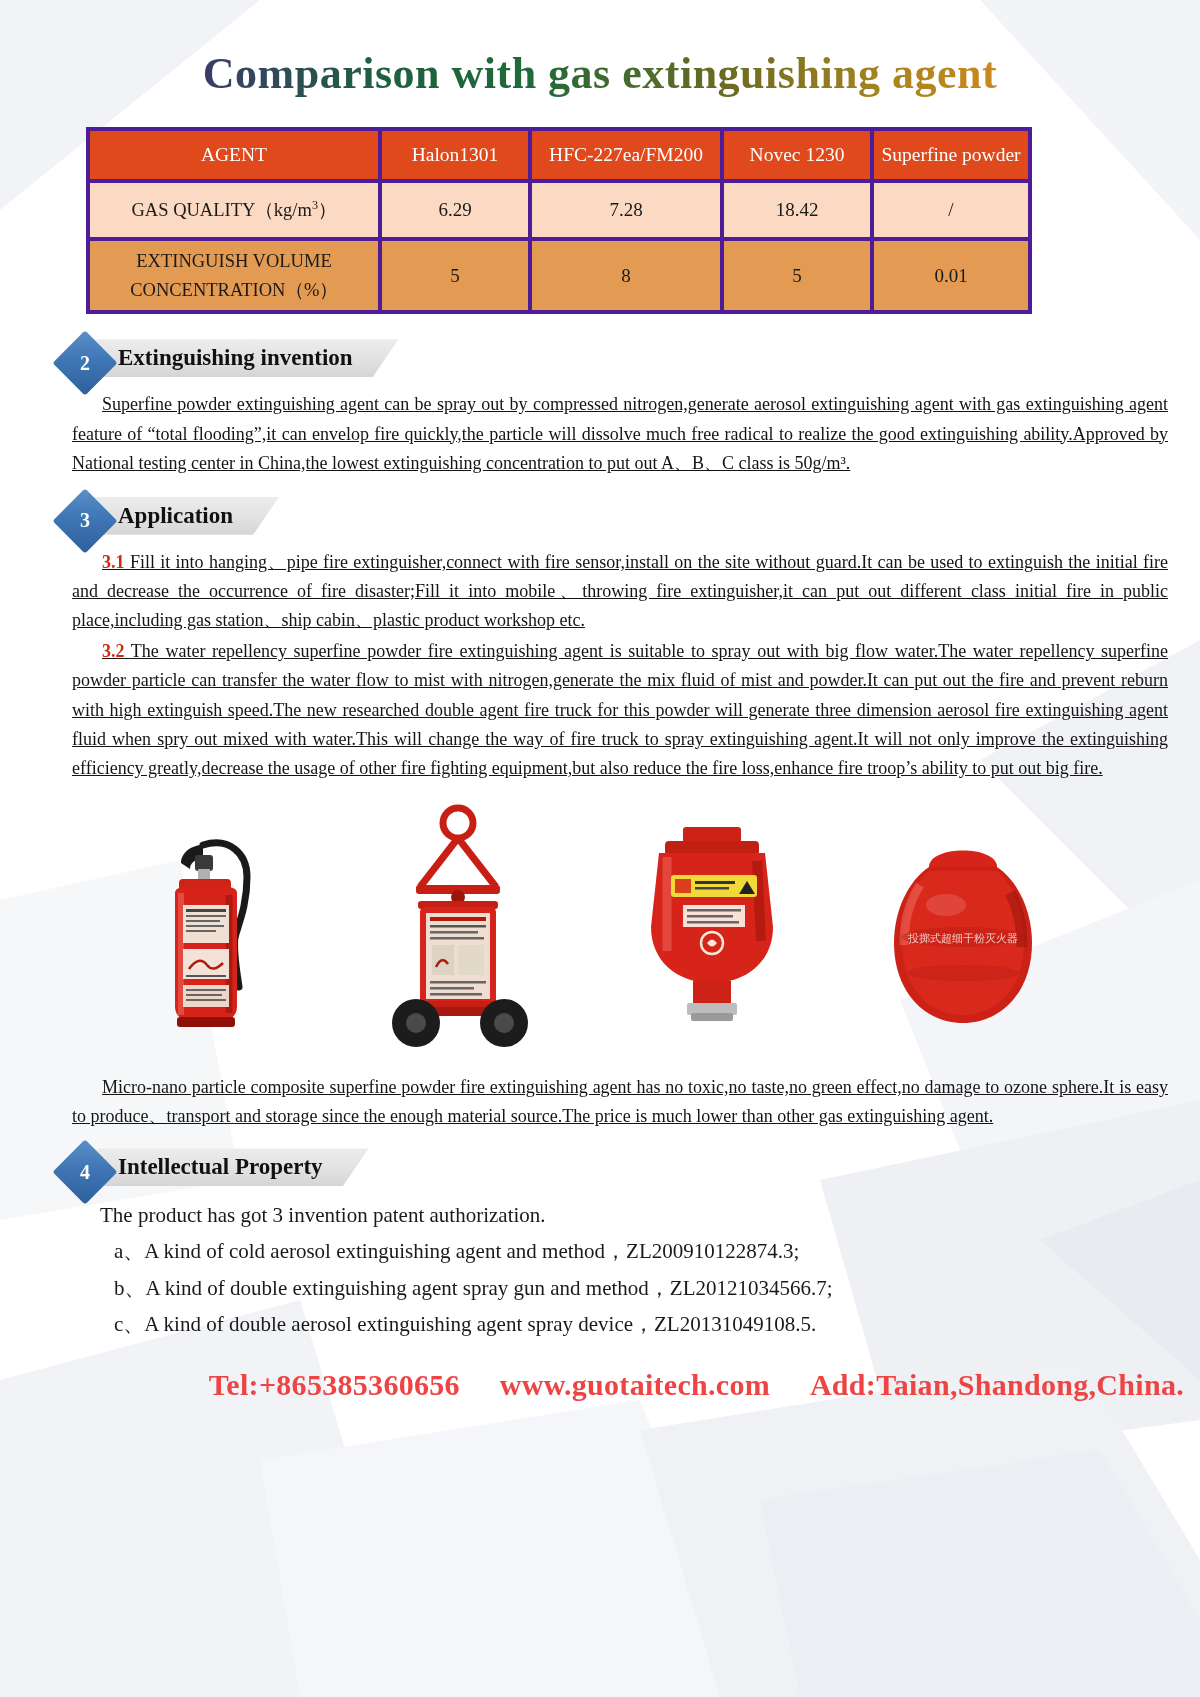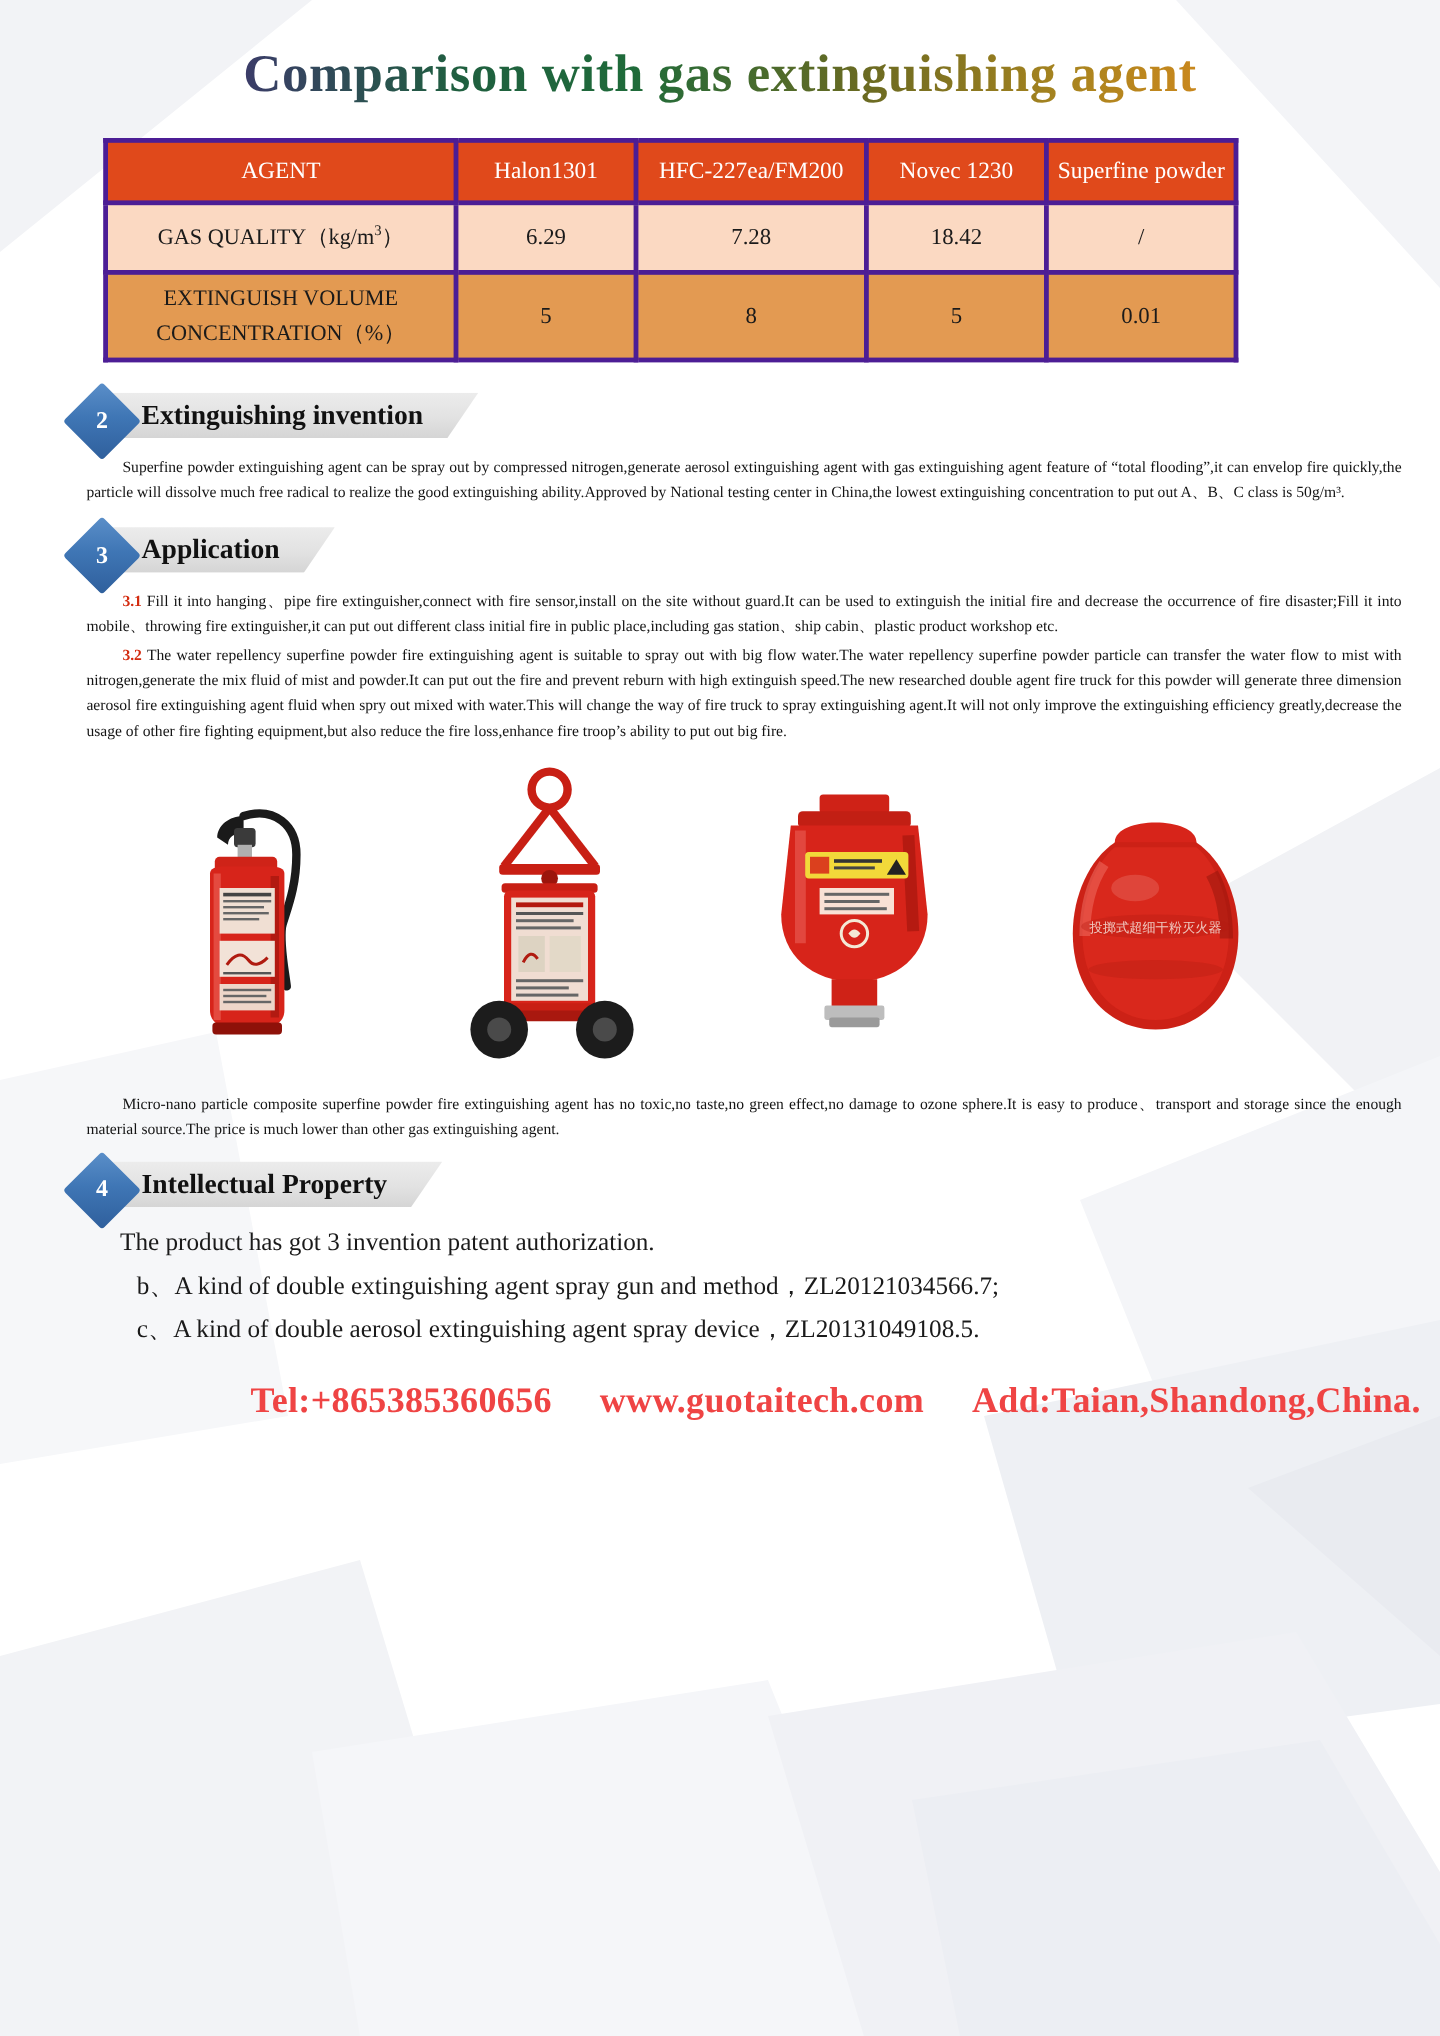--- a/index.html
+++ b/index.html
@@ -17,21 +17,21 @@
 
   .page{position:relative;z-index:2;width:1200px;height:1697px;}
 
   
   .title{
     text-align:center;
     font-size:44px;
     font-weight:bold;
     letter-spacing:.5px;
     margin:0;
-    padding-top:36px;
+    padding-top:48px;
     font-family:"Liberation Serif", serif;
     background:linear-gradient(90deg,#5b2170 0%,#3d3a6b 16%,#1f5f3f 32%,#1f6b3a 44%,#6a6a22 60%,#a8841f 74%,#d4891c 86%,#e8751a 100%);
     -webkit-background-clip:text;
     background-clip:text;
     color:transparent;
     -webkit-text-fill-color:transparent;
   }
 
   
   .tbl-wrap{margin:28px 86px 0 86px;}
@@ -99,25 +99,26 @@
   }
   .banner-text{
     font-size:23px;font-weight:bold;
     font-family:"Liberation Serif", serif;
     color:#111111;white-space:nowrap;
   }
 
   
   .body-txt{
     margin:10px 32px 0 72px;
-    font-size:13px;
+    font-size:18px;
     line-height:1.62;
     text-align:justify;
     font-family:"Liberation Serif", serif;
     color:#141414;
+    text-decoration:underline;
   }
   .body-txt.indent{text-indent:30px;}
   .num-red{color:#d32a0e;font-weight:bold;}
   .p-gap{margin-top:2px;}
 
   
   .products{
     display:flex;
     justify-content:space-around;
     align-items:flex-end;
@@ -349,20 +350,21 @@
   <div class="sec-head" style="margin-top:14px;">
     <div class="diamond"></div>
     <div class="diamond-num">4</div>
     <div class="banner">
       <span class="banner-text">Intellectual Property</span>
     </div>
   </div>
 
   <div class="ip-list">
     <p class="ip-intro">The product has got 3 invention patent authorization.</p>
+    <p class="ip-item" style="margin-left:14px;">a、A kind of cold aerosol extinguishing agent and method，ZL200910122874.3;</p>
     <p class="ip-item" style="margin-left:14px;">b、A kind of double extinguishing agent spray gun and method，ZL20121034566.7;</p>
     <p class="ip-item" style="margin-left:14px;">c、A kind of double aerosol extinguishing agent spray device，ZL20131049108.5.</p>
   </div>
 
   <div class="footer">
     <span>Tel:+865385360656</span>
     <span>www.guotaitech.com</span>
     <span>Add:Taian,Shandong,China.</span>
   </div>
 

